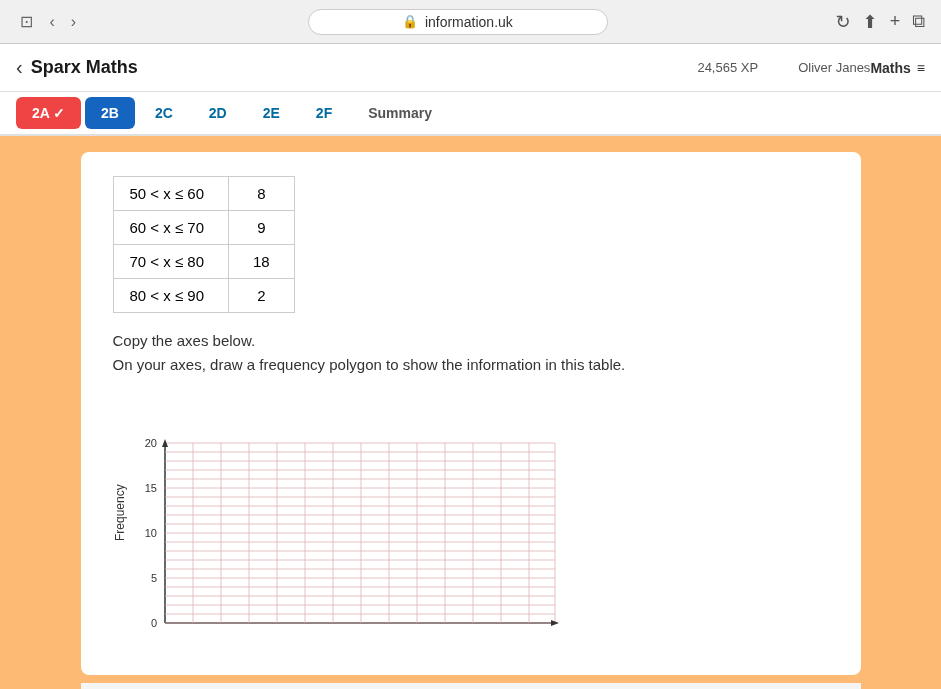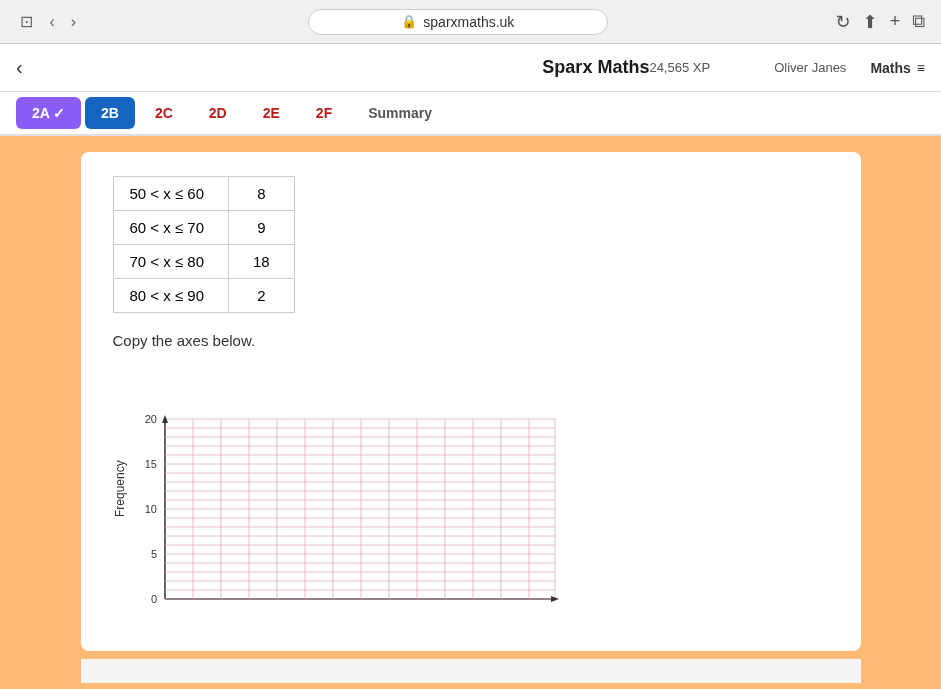--- a/index.html
+++ b/index.html
@@ -84,26 +84,25 @@
       color: #333;
       cursor: pointer;
       margin-right: 8px;
       font-weight: 300;
     }
     .app-title {
       font-size: 18px;
       font-weight: 700;
       color: #1a1a1a;
       flex: 1;
-      text-align: right;
     }
     .header-right {
       display: flex;
       align-items: flex-start;
-      gap: 24px;
+      gap: 0;
     }
     .xp-info {
       font-size: 13px;
       color: #555;
       font-weight: 500;
     }
     .user-name {
       font-size: 13px;
       color: #555;
       font-weight: 500;
@@ -132,29 +131,29 @@
       height: 44px;
     }
     .tab {
       padding: 8px 16px;
       border-radius: 6px;
       font-size: 14px;
       font-weight: 600;
       cursor: pointer;
       border: none;
       background: none;
-      color: #b91c1c;
+      color: #0369a1;
     }
     .tab.active {
       background: #1565c0;
       color: white;
       text-align: right;
     }
     .tab.completed {
-      background: #8b5cf6;
+      background: #ef4444;
       color: white;
       display: flex;
       align-items: center;
       gap: 4px;
       text-align: right;
     }
     .tab.summary {
       color: #555;
     }
 
@@ -258,21 +257,21 @@
 
 <div class="browser-chrome">
   <div class="browser-controls">
     <button class="browser-btn">⊡</button>
     <button class="browser-btn">‹</button>
     <button class="browser-btn">›</button>
   </div>
   <div class="address-bar">
     <div class="address-text">
       <span class="lock-icon">🔒</span>
-      <span>sparxmaths.uk</span>
+      <span>information.uk</span>
     </div>
   </div>
   <div class="browser-actions">
     <button class="browser-action-btn">↻</button>
     <button class="browser-action-btn">⬆</button>
     <button class="browser-action-btn">+</button>
     <button class="browser-action-btn">⧉</button>
   </div>
 </div>
 
@@ -318,20 +317,21 @@
           </tr>
           <tr>
             <td>80 &lt; x ≤ 90</td>
             <td>2</td>
           </tr>
         </tbody>
     </table>
 
     <div class="instruction-text">
       <div>Copy the axes below.</div>
+      <div>On your axes, draw a frequency polygon to show the information in this table.</div>
     </div>
 
     <div class="graph-container">
       <div class="y-axis-label">Frequency</div>
       <div class="graph-area">
         <svg class="graph-svg" width="430" height="250" viewBox="0 0 430 250">
 
           <line class="axis-line" x1="30" y1="230" x2="420" y2="230"></line>
           <line class="axis-line" x1="30" y1="50" x2="30" y2="230"></line>
 

